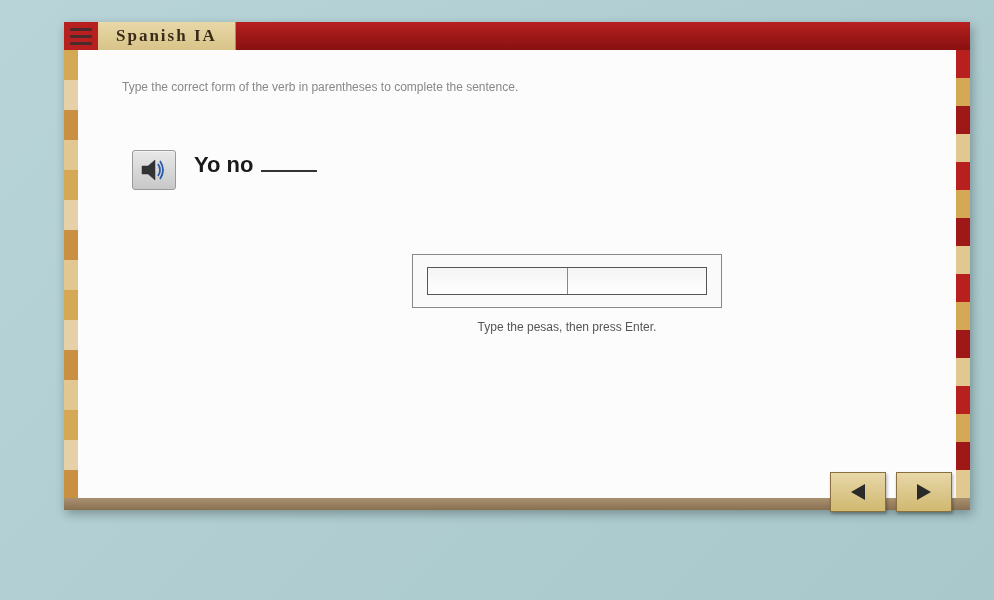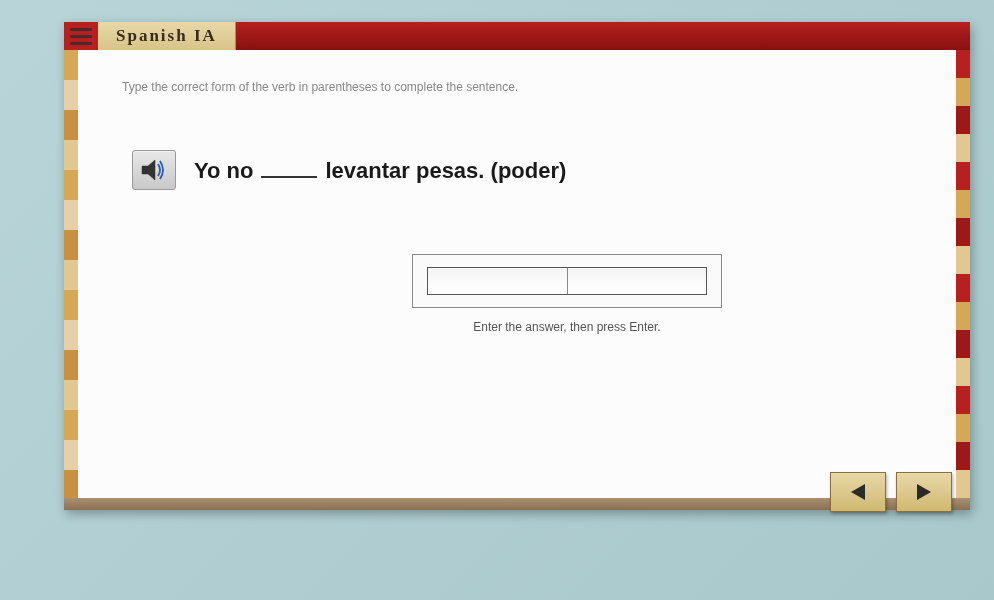--- a/index.html
+++ b/index.html
@@ -127,21 +127,20 @@
       padding: 30px 44px;
     }
     .instruction-text {
       font-family: Arial, Helvetica, sans-serif;
       font-size: 12px;
       color: #888;
       margin-bottom: 56px;
     }
     .question-row {
       display: flex;
-      align-items: center;
       gap: 18px;
       margin-bottom: 64px;
       margin-left: 10px;
     }
     .audio-button {
       width: 44px;
       height: 40px;
       background: linear-gradient(180deg, #e8e8e8 0%, #c8c8c8 100%);
       border: 1px solid #999;
       border-radius: 3px;
@@ -264,32 +263,31 @@
       <div class="audio-button">
         <svg viewBox="0 0 28 24">
           <path d="M 2 8 L 2 16 L 8 16 L 15 22 L 15 2 L 8 8 Z" fill="#333" stroke="#333" stroke-width="0.5"></path>
           <path d="M 18 6 Q 22 12 18 18" fill="none" stroke="#2a5aaa" stroke-width="1.8"></path>
           <path d="M 20 3 Q 26 12 20 21" fill="none" stroke="#2a5aaa" stroke-width="1.8"></path>
         </svg>
       </div>
       <div class="sentence">
         <span>Yo no</span>
         <span class="blank"></span>
-        <span>levantar pesas. (poder)</span>
       </div>
     </div>
 
     <div class="answer-area">
       <div class="answer-box-wrapper">
         <div class="answer-input-container">
           <input type="text" class="answer-input" value="" style="">
           <div class="input-divider"></div>
         </div>
       </div>
-      <div class="answer-hint">Enter the answer, then press Enter.</div>
+      <div class="answer-hint">Type the pesas, then press Enter.</div>
     </div>
   </div>
 
   <div class="nav-buttons">
     <div class="nav-btn">
       <svg viewBox="0 0 22 22">
         <path d="M 18 3 L 4 11 L 18 19 Z" fill="#2a2a2a"></path>
       </svg>
     </div>
     <div class="nav-btn">

